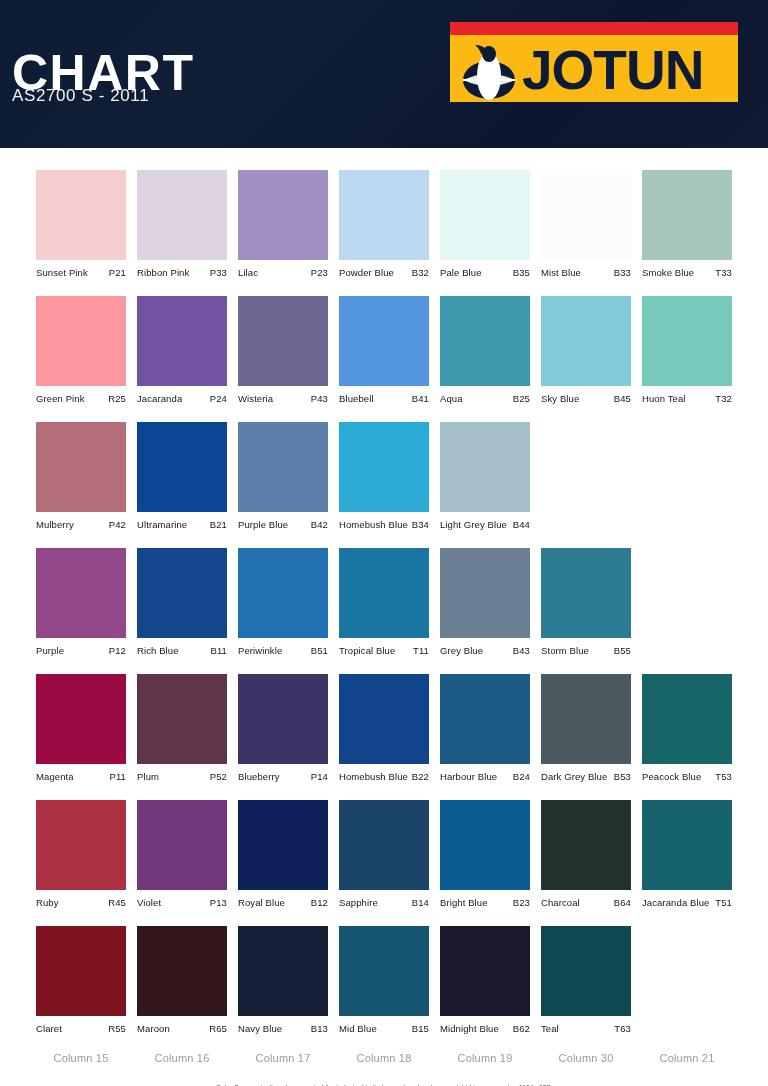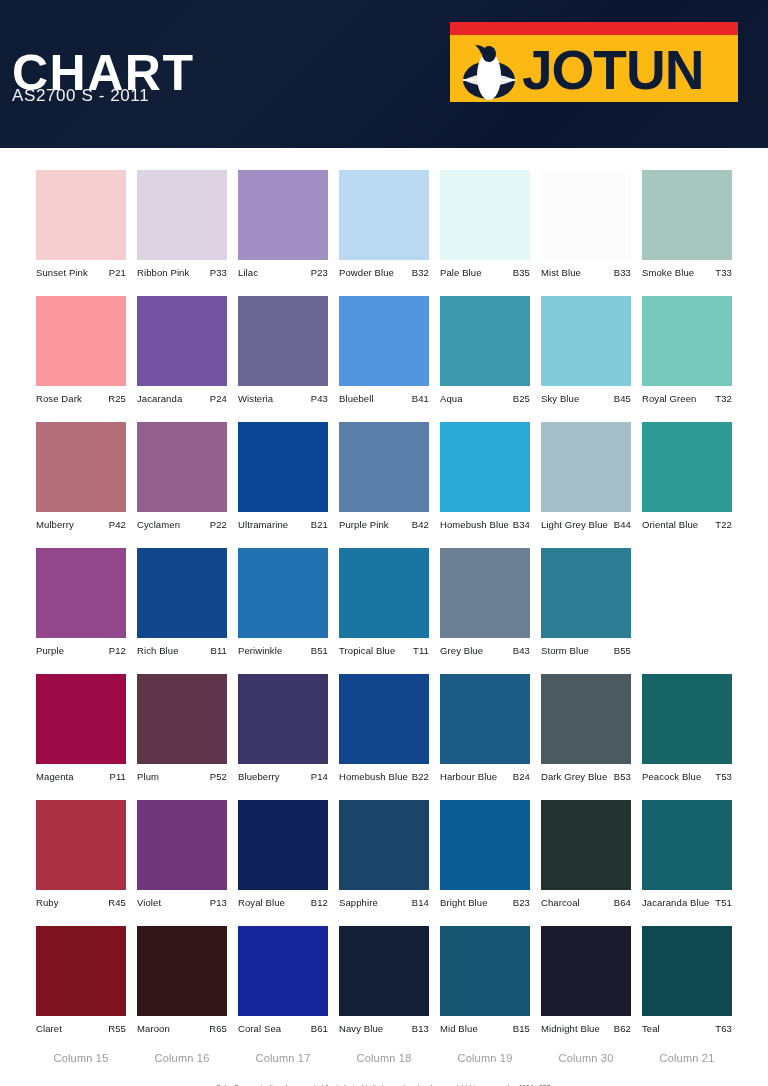--- a/index.html
+++ b/index.html
@@ -211,21 +211,21 @@
           <div class="swatch-meta">
             <span class="swatch-name">Smoke Blue</span>
             <span class="swatch-code">T33</span>
           </div>
         </div>
       </div>
       <div class="swatch-row">
         <div class="swatch-cell">
           <div class="swatch-chip" title="Rose Pink" style="background: rgb(251, 152, 159);"></div>
           <div class="swatch-meta">
-            <span class="swatch-name">Rose Dark</span>
+            <span class="swatch-name">Green Pink</span>
             <span class="swatch-code">R25</span>
           </div>
         </div>
         <div class="swatch-cell">
           <div class="swatch-chip" title="Jacaranda" style="background: rgb(114, 83, 162);"></div>
           <div class="swatch-meta">
             <span class="swatch-name">Jacaranda</span>
             <span class="swatch-code">P24</span>
           </div>
         </div>
@@ -253,75 +253,61 @@
         <div class="swatch-cell">
           <div class="swatch-chip" title="Sky Blue" style="background: rgb(129, 203, 219);"></div>
           <div class="swatch-meta">
             <span class="swatch-name">Sky Blue</span>
             <span class="swatch-code">B45</span>
           </div>
         </div>
         <div class="swatch-cell">
           <div class="swatch-chip" title="Huon Green" style="background: rgb(119, 201, 187);"></div>
           <div class="swatch-meta">
-            <span class="swatch-name">Royal Green</span>
+            <span class="swatch-name">Huon Teal</span>
             <span class="swatch-code">T32</span>
           </div>
         </div>
       </div>
       <div class="swatch-row">
         <div class="swatch-cell">
           <div class="swatch-chip" title="Mulberry" style="background: rgb(179, 110, 121);"></div>
           <div class="swatch-meta">
             <span class="swatch-name">Mulberry</span>
             <span class="swatch-code">P42</span>
           </div>
         </div>
         <div class="swatch-cell">
-          <div class="swatch-chip" title="Cyclamen" style="background: rgb(146, 96, 140);"></div>
-          <div class="swatch-meta">
-            <span class="swatch-name">Cyclamen</span>
-            <span class="swatch-code">P22</span>
-          </div>
-        </div>
-        <div class="swatch-cell">
           <div class="swatch-chip" title="Ultramarine" style="background: rgb(10, 69, 150);"></div>
           <div class="swatch-meta">
             <span class="swatch-name">Ultramarine</span>
             <span class="swatch-code">B21</span>
           </div>
         </div>
         <div class="swatch-cell">
           <div class="swatch-chip" title="Purple Blue" style="background: rgb(91, 127, 168);"></div>
           <div class="swatch-meta">
-            <span class="swatch-name">Purple Pink</span>
+            <span class="swatch-name">Purple Blue</span>
             <span class="swatch-code">B42</span>
           </div>
         </div>
         <div class="swatch-cell">
           <div class="swatch-chip" title="Paradise Blue" style="background: rgb(42, 171, 214);"></div>
           <div class="swatch-meta">
             <span class="swatch-name">Homebush Blue</span>
             <span class="swatch-code">B34</span>
           </div>
         </div>
         <div class="swatch-cell">
           <div class="swatch-chip" title="Light Grey Blue" style="background: rgb(164, 191, 200);"></div>
           <div class="swatch-meta">
             <span class="swatch-name">Light Grey Blue</span>
             <span class="swatch-code">B44</span>
           </div>
         </div>
-        <div class="swatch-cell">
-          <div class="swatch-chip" title="Oriental Blue" style="background: rgb(46, 154, 150);"></div>
-          <div class="swatch-meta">
-            <span class="swatch-name">Oriental Blue</span>
-            <span class="swatch-code">T22</span>
-          </div>
-        </div>
       </div>
       <div class="swatch-row">
         <div class="swatch-cell">
           <div class="swatch-chip" title="Purple" style="background: rgb(146, 71, 139);"></div>
           <div class="swatch-meta">
             <span class="swatch-name">Purple</span>
             <span class="swatch-code">P12</span>
           </div>
         </div>
         <div class="swatch-cell">
@@ -468,27 +454,20 @@
           <div class="swatch-meta">
             <span class="swatch-name">Claret</span>
             <span class="swatch-code">R55</span>
           </div>
         </div>
         <div class="swatch-cell">
           <div class="swatch-chip" title="Maroon" style="background: rgb(50, 23, 26);"></div>
           <div class="swatch-meta">
             <span class="swatch-name">Maroon</span>
             <span class="swatch-code">R65</span>
-          </div>
-        </div>
-        <div class="swatch-cell">
-          <div class="swatch-chip" title="Coral Sea" style="background: rgb(22, 38, 154);"></div>
-          <div class="swatch-meta">
-            <span class="swatch-name">Coral Sea</span>
-            <span class="swatch-code">B61</span>
           </div>
         </div>
         <div class="swatch-cell">
           <div class="swatch-chip" title="Navy Blue" style="background: rgb(20, 31, 54);"></div>
           <div class="swatch-meta">
             <span class="swatch-name">Navy Blue</span>
             <span class="swatch-code">B13</span>
           </div>
         </div>
         <div class="swatch-cell">

